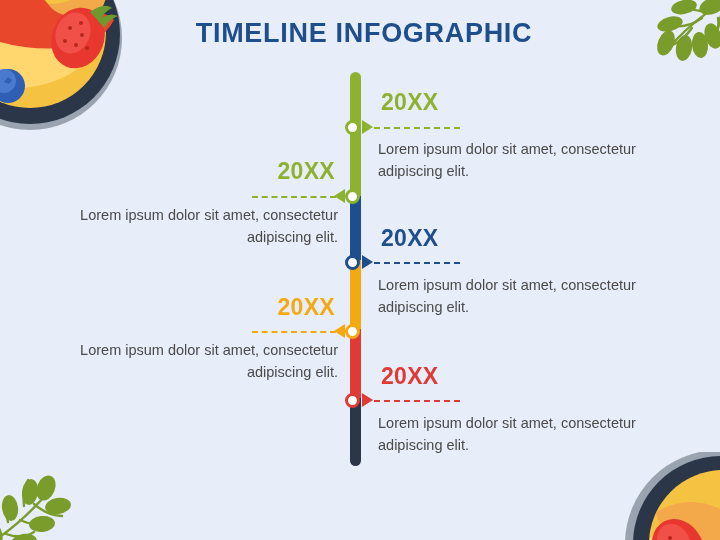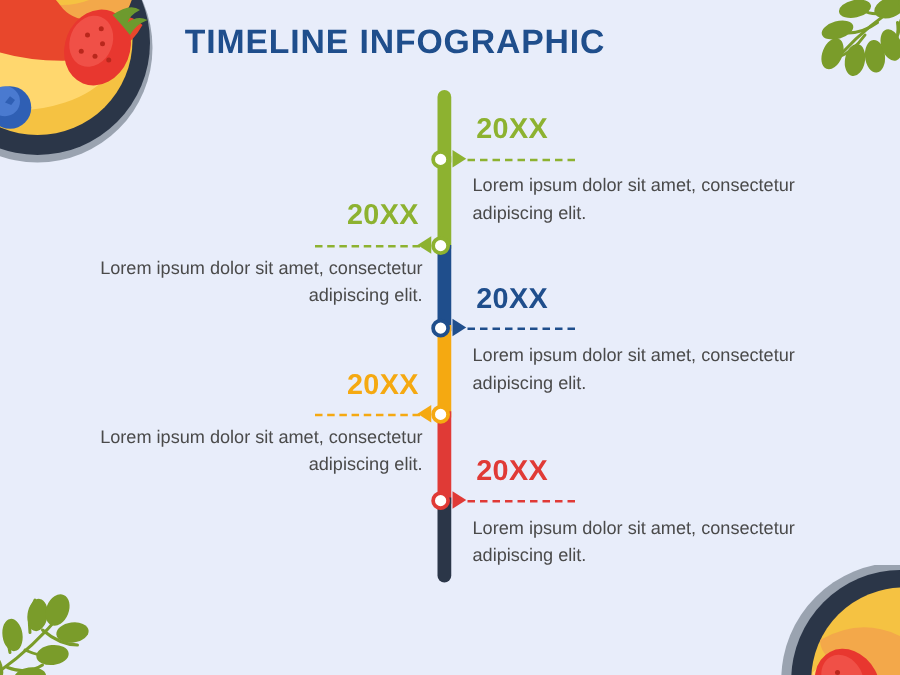--- a/index.html
+++ b/index.html
@@ -26,20 +26,21 @@
     top: 18px;
     left: 0;
     width: 632px;
     text-align: center;
     font-family: "Liberation Sans", sans-serif;
     font-size: 27px;
     font-weight: bold;
     letter-spacing: 0.7px;
     color: #1f4e8c;
     white-space: nowrap;
+    padding-left: 48px;
   }
 
   
   .spine-seg {
     position: absolute;
     left: 350px;
     width: 11px;
   }
   .spine-cap-top {
     border-top-left-radius: 6px;

